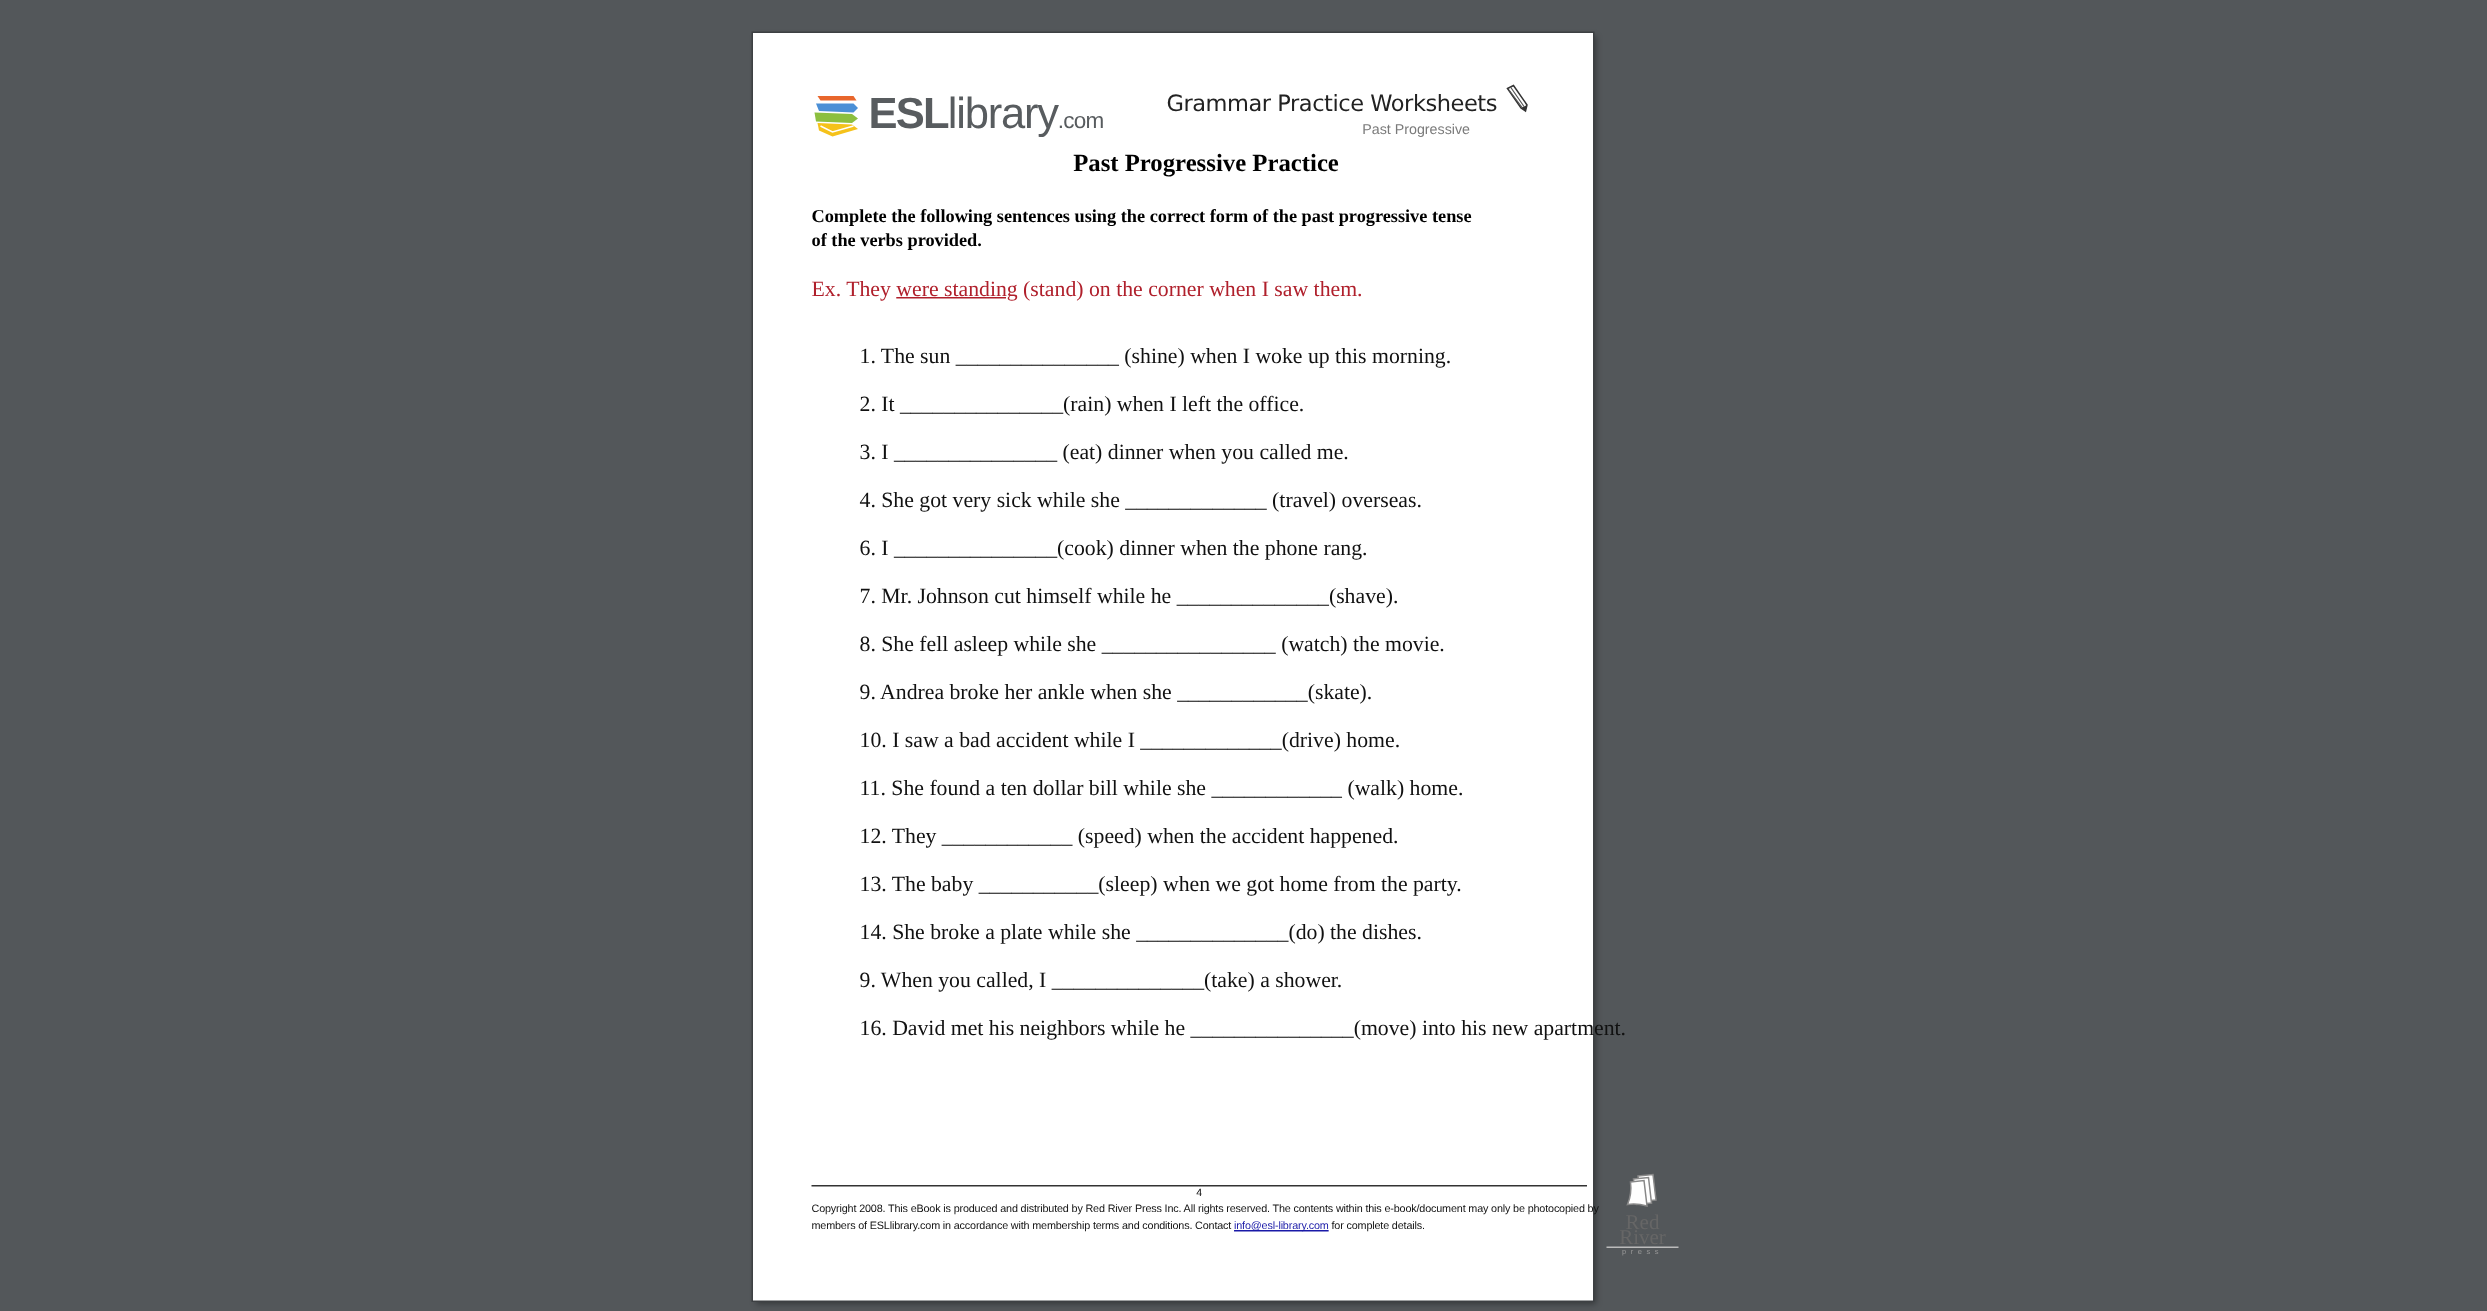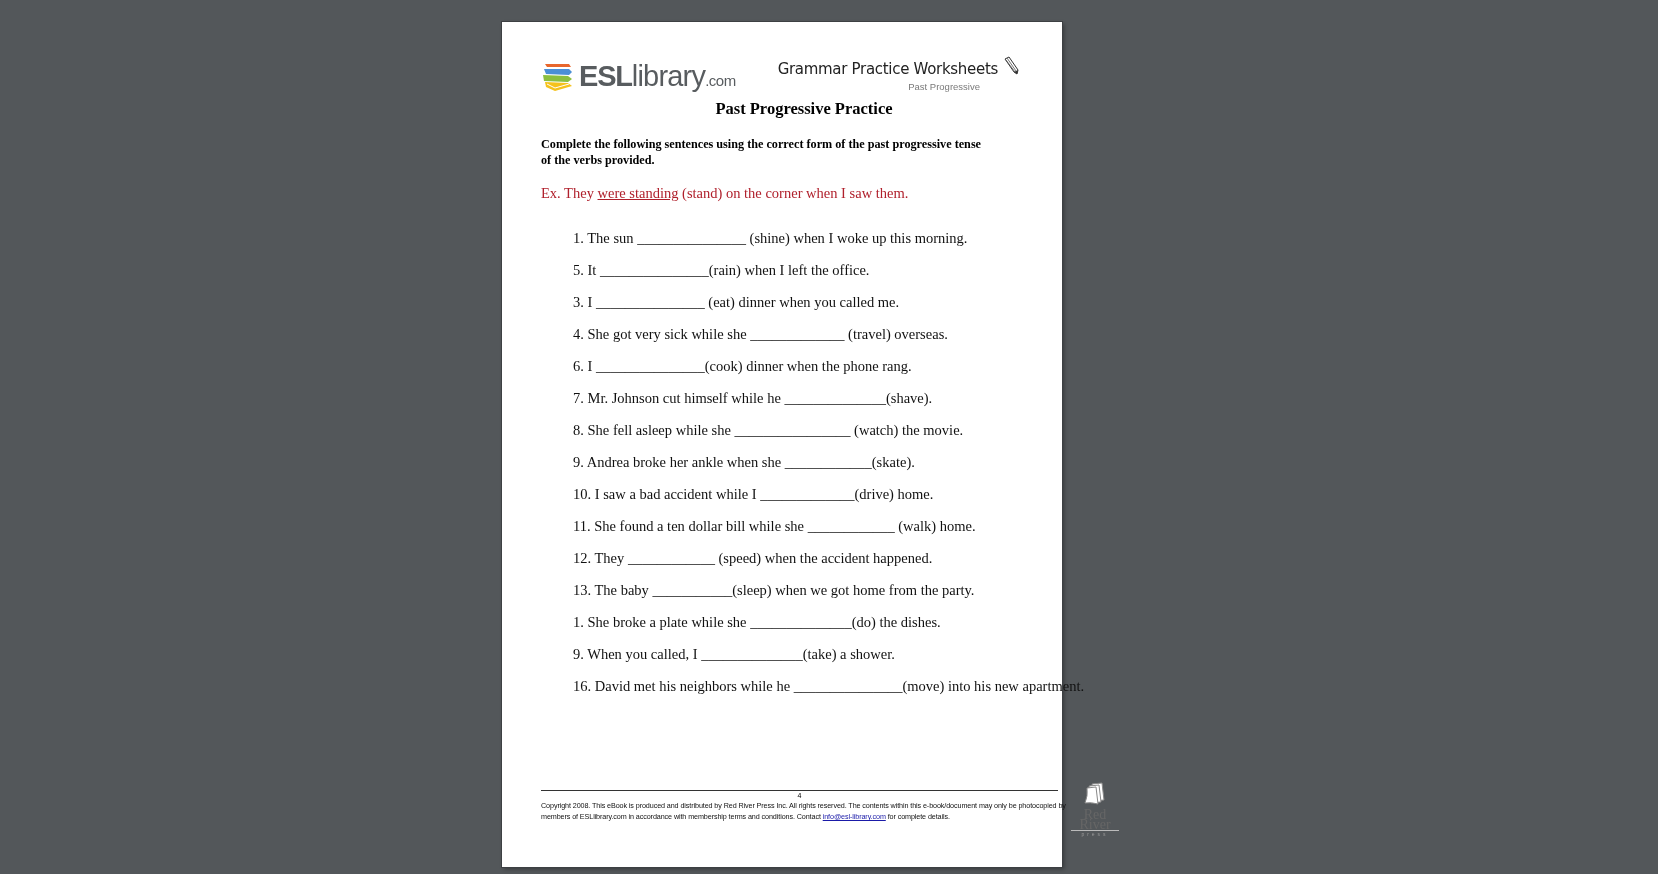--- a/index.html
+++ b/index.html
@@ -94,32 +94,32 @@
   <div class="subseries">Past Progressive</div>
 
   <div class="title">Past Progressive Practice</div>
 
   <div class="instructions">Complete the following sentences using the correct form of the past progressive tense of the verbs provided.</div>
 
   <div class="example"><span>Ex. They </span><u>were standing</u><span> (stand) on the corner when I saw them.</span></div>
 
   <div class="questions">
     <div class="q">1. The sun _______________ (shine) when I woke up this morning.</div>
-    <div class="q">5. It _______________(rain) when I left the office.</div>
+    <div class="q">2. It _______________(rain) when I left the office.</div>
     <div class="q">3. I _______________ (eat) dinner when you called me.</div>
     <div class="q">4. She got very sick while she _____________ (travel) overseas.</div>
     <div class="q">6. I _______________(cook) dinner when the phone rang.</div>
     <div class="q">7. Mr. Johnson cut himself while he ______________(shave).</div>
     <div class="q">8. She fell asleep while she ________________ (watch) the movie.</div>
     <div class="q">9. Andrea broke her ankle when she ____________(skate).</div>
     <div class="q">10. I saw a bad accident while I _____________(drive) home.</div>
     <div class="q">11. She found a ten dollar bill while she ____________ (walk) home.</div>
     <div class="q">12. They ____________ (speed) when the accident happened.</div>
     <div class="q">13. The baby ___________(sleep) when we got home from the party.</div>
-    <div class="q">1. She broke a plate while she ______________(do) the dishes.</div>
+    <div class="q">14. She broke a plate while she ______________(do) the dishes.</div>
     <div class="q">9. When you called, I ______________(take) a shower.</div>
     <div class="q">16. David met his neighbors while he _______________(move) into his new apartment.</div>
   </div>
 
   <div class="footer-rule"></div>
   <div class="page-num">4</div>
   <div class="copyright"><span>Copyright 2008.  This eBook is produced and distributed by Red River Press Inc.  All rights reserved.  The contents within this e-book/document may only be photocopied by members of ESLlibrary.com in accordance with membership terms and conditions. Contact </span><a>info@esl-library.com</a><span> for complete details.</span></div>
 
   <div class="rr">
     <svg width="26" height="24" viewBox="0 0 26 24">

